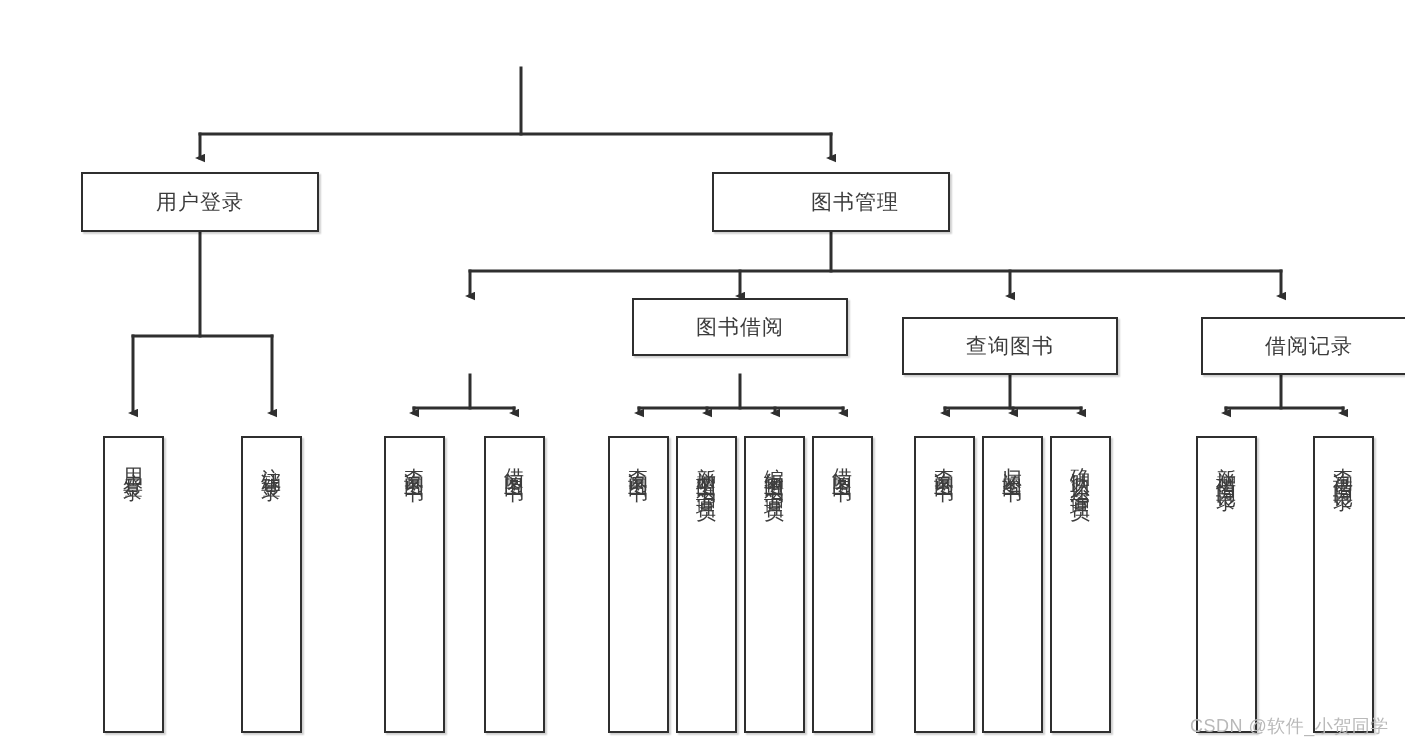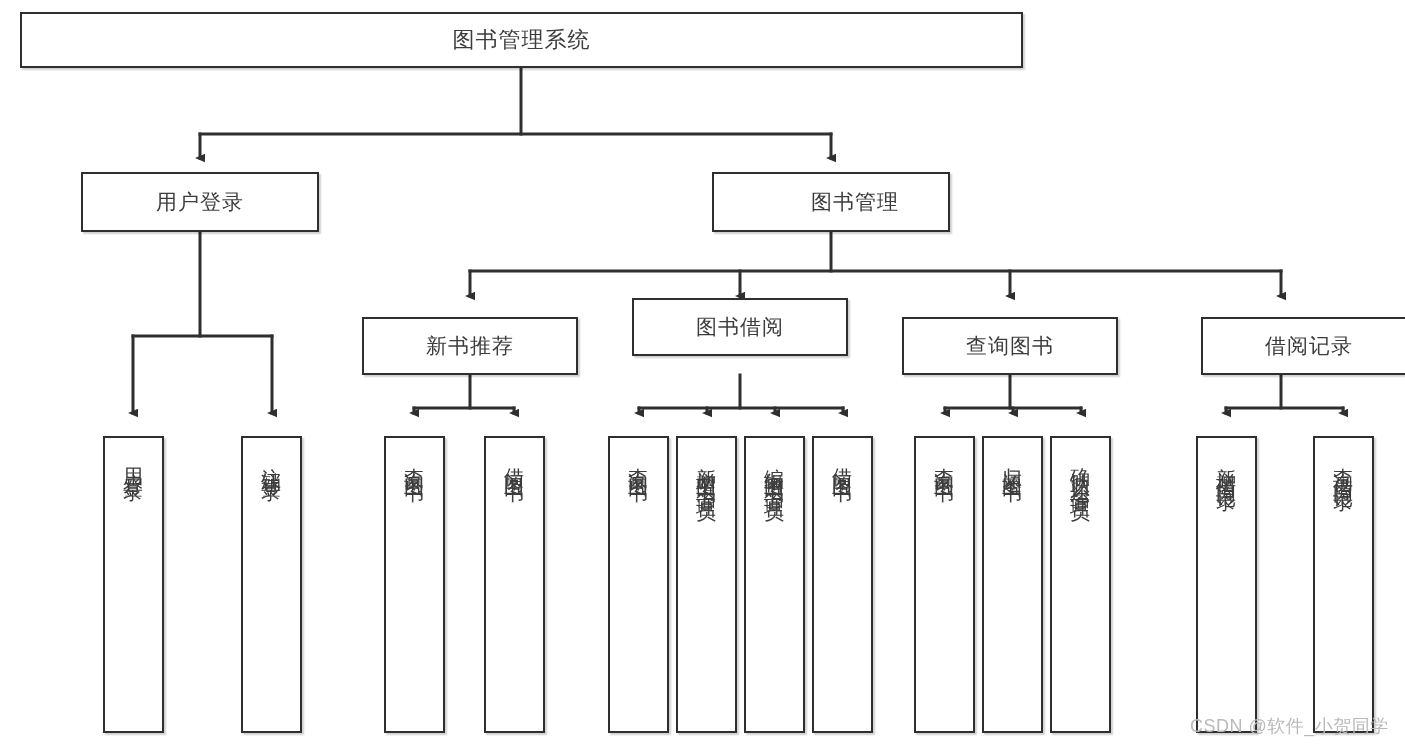--- a/index.html
+++ b/index.html
@@ -117,34 +117,28 @@
       <path d="M 1013 408 L 1013 413" marker-end="url(#arrow)"></path>
       <path d="M 1081 408 L 1081 413" marker-end="url(#arrow)"></path>
 
       <path d="M 1281 375 L 1281 408"></path>
       <path d="M 1226 408 L 1343 408"></path>
       <path d="M 1226 408 L 1226 413" marker-end="url(#arrow)"></path>
       <path d="M 1343 408 L 1343 413" marker-end="url(#arrow)"></path>
     </g>
   </svg>
 
-  <div class="node root" style="left:20px; top:12px; width:1003px; height:56px;">
-    <span class="label">图书管理系统</span>
-  </div>
 
   <div class="node" style="left:81px; top:172px; width:238px; height:60px;">
     <span class="label">用户登录</span>
   </div>
   <div class="node" style="left:712px; top:172px; width:238px; height:60px;padding-left:48px;">
     <span class="label">图书管理</span>
   </div>
 
-  <div class="node" style="left:362px; top:317px; width:216px; height:58px;">
-    <span class="label">新书推荐</span>
-  </div>
   <div class="node" style="left:632px; top:298px; width:216px; height:58px;">
     <span class="label">图书借阅</span>
   </div>
   <div class="node" style="left:902px; top:317px; width:216px; height:58px;">
     <span class="label">查询图书</span>
   </div>
   <div class="node" style="left:1173px; top:317px; width:216px; height:58px;margin-left:28px;">
     <span class="label">借阅记录</span>
   </div>
 

